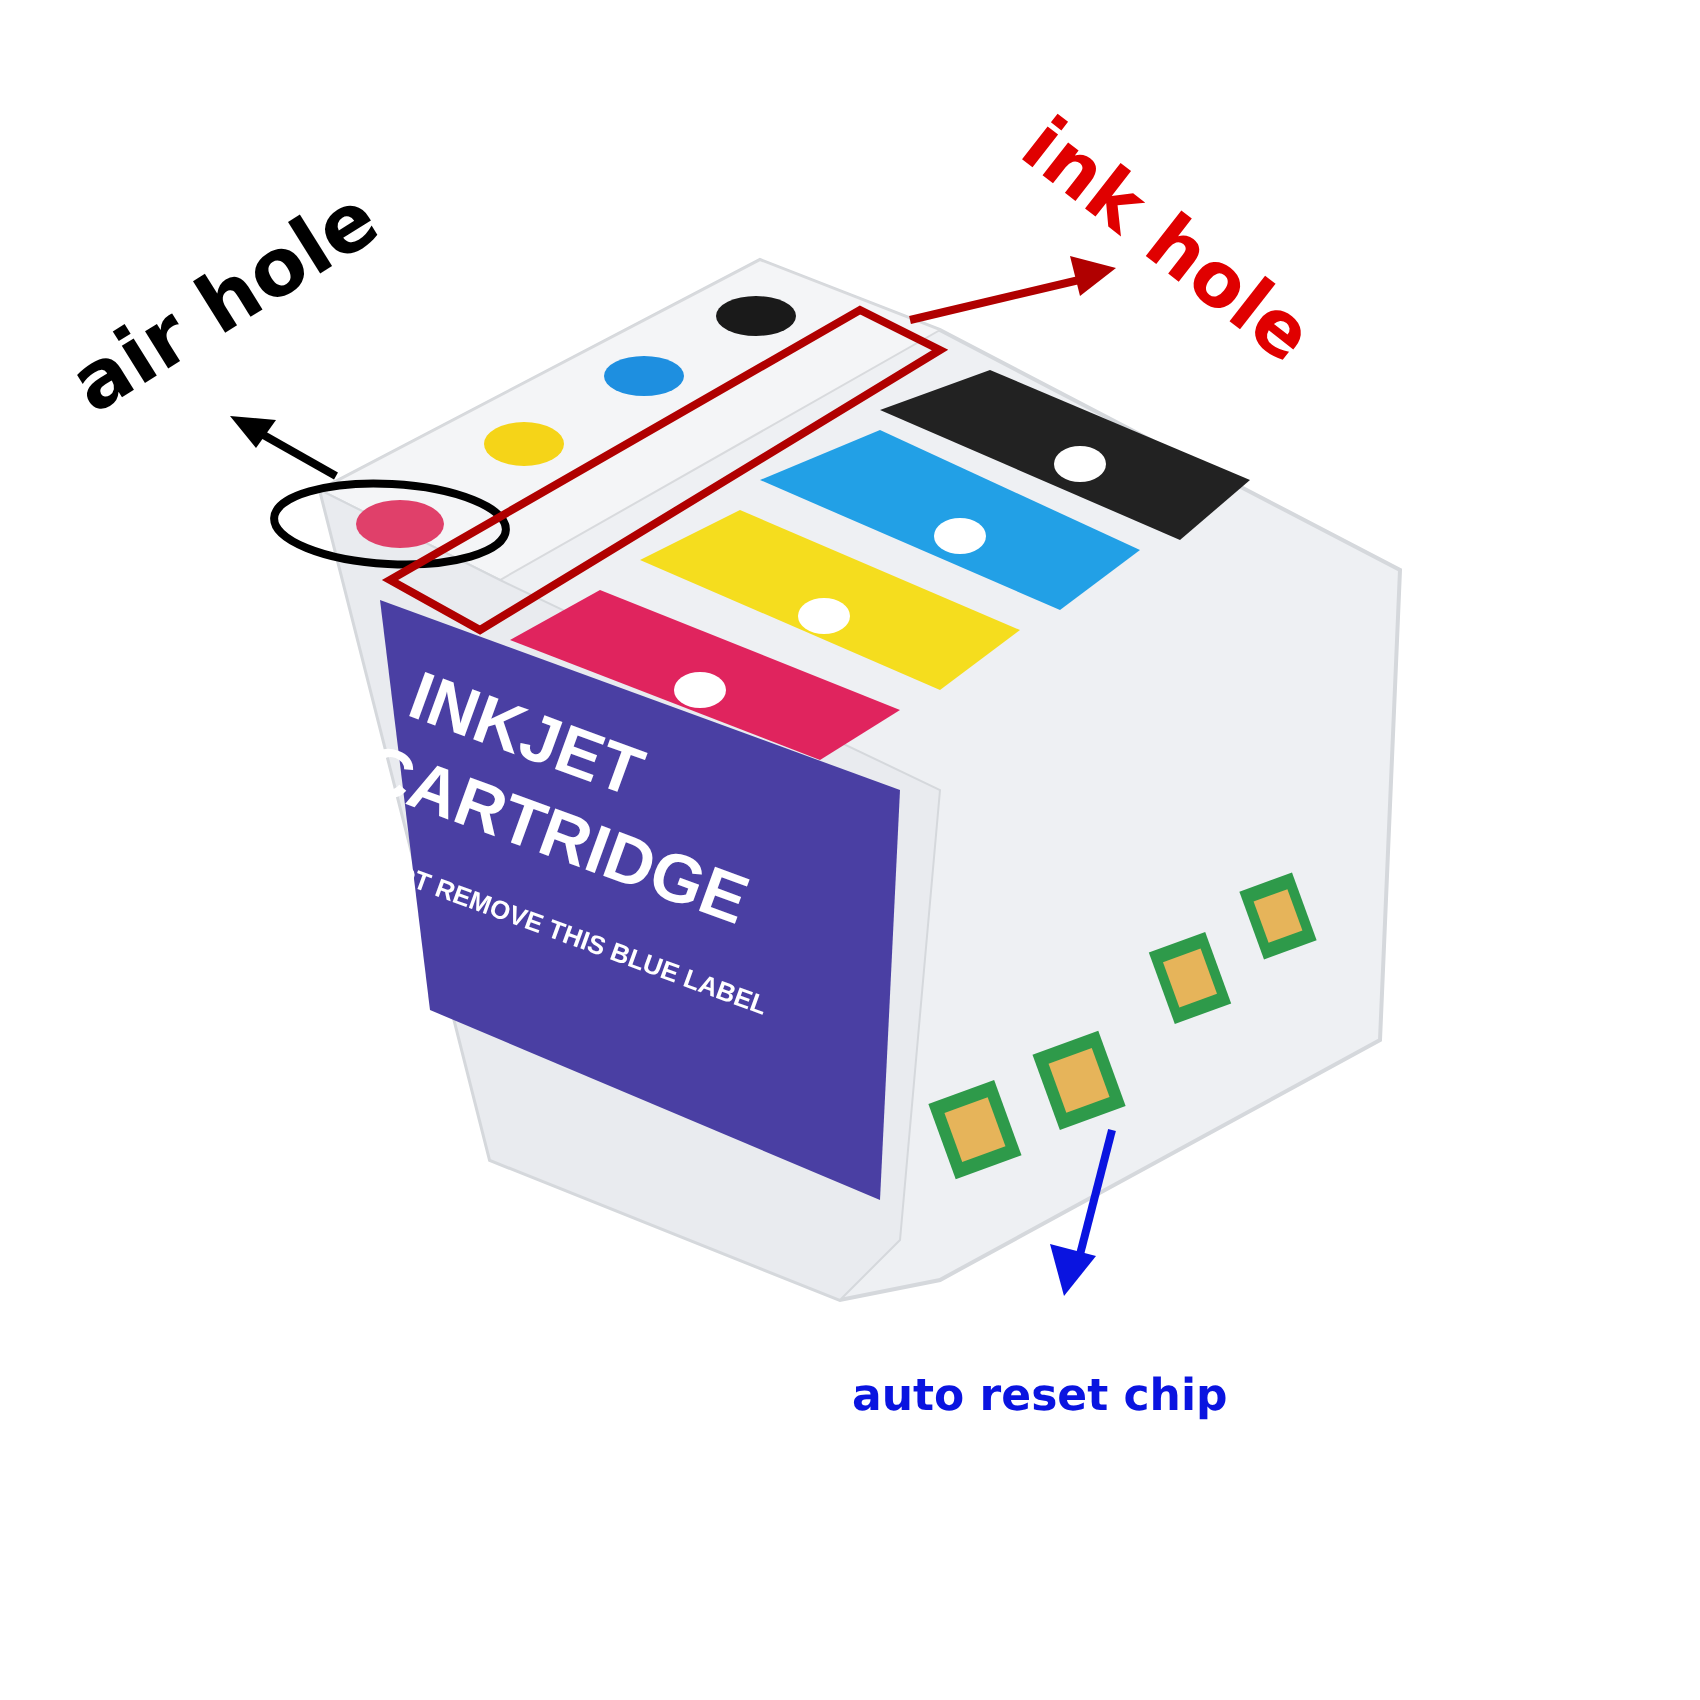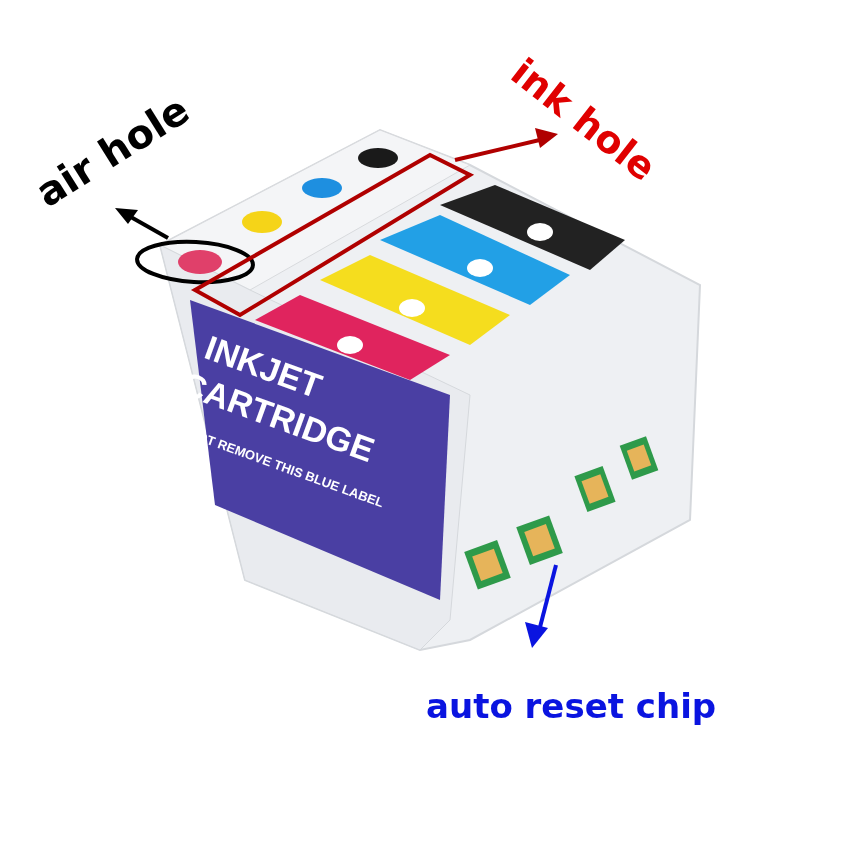--- a/index.html
+++ b/index.html
@@ -1,21 +1,21 @@
 <!DOCTYPE html>
 <html><head>
 <meta charset="utf-8">
 <style>
   html, body { margin:0; padding:0; background:#ffffff; }
   body { width:850px; height:850px; position:relative; overflow:hidden; font-family:"DejaVu Sans", sans-serif; }
   .stage { position:absolute; left:0; top:0; width:850px; height:850px; }
   .callout { position:absolute; font-weight:bold; white-space:nowrap; transform-origin:left bottom; }
   .air { left:52px; top:170px; font-size:40px; color:#000; transform:rotate(-32deg); }
   .ink { left:530px; top:50px; font-size:38px; color:#e00000; transform:rotate(38deg); transform-origin:left top; }
-  .chip { left:426px; top:686px; font-size:34px; color:#0a14e0; }
+  .chip { left:426px; top:686px; font-size:22px; color:#0a14e0; }
   svg text { font-family:"Liberation Sans", sans-serif; font-weight:bold; }
 </style>
 </head>
 <body>
 
 <div class="stage">
   <svg width="850" height="850" viewBox="0 0 850 850">
 
     <polygon points="160,245 380,130 470,165 700,285 690,520 470,640 420,650 245,580" fill="#eef0f3" stroke="#d5d8dc" stroke-width="2"></polygon>
 

